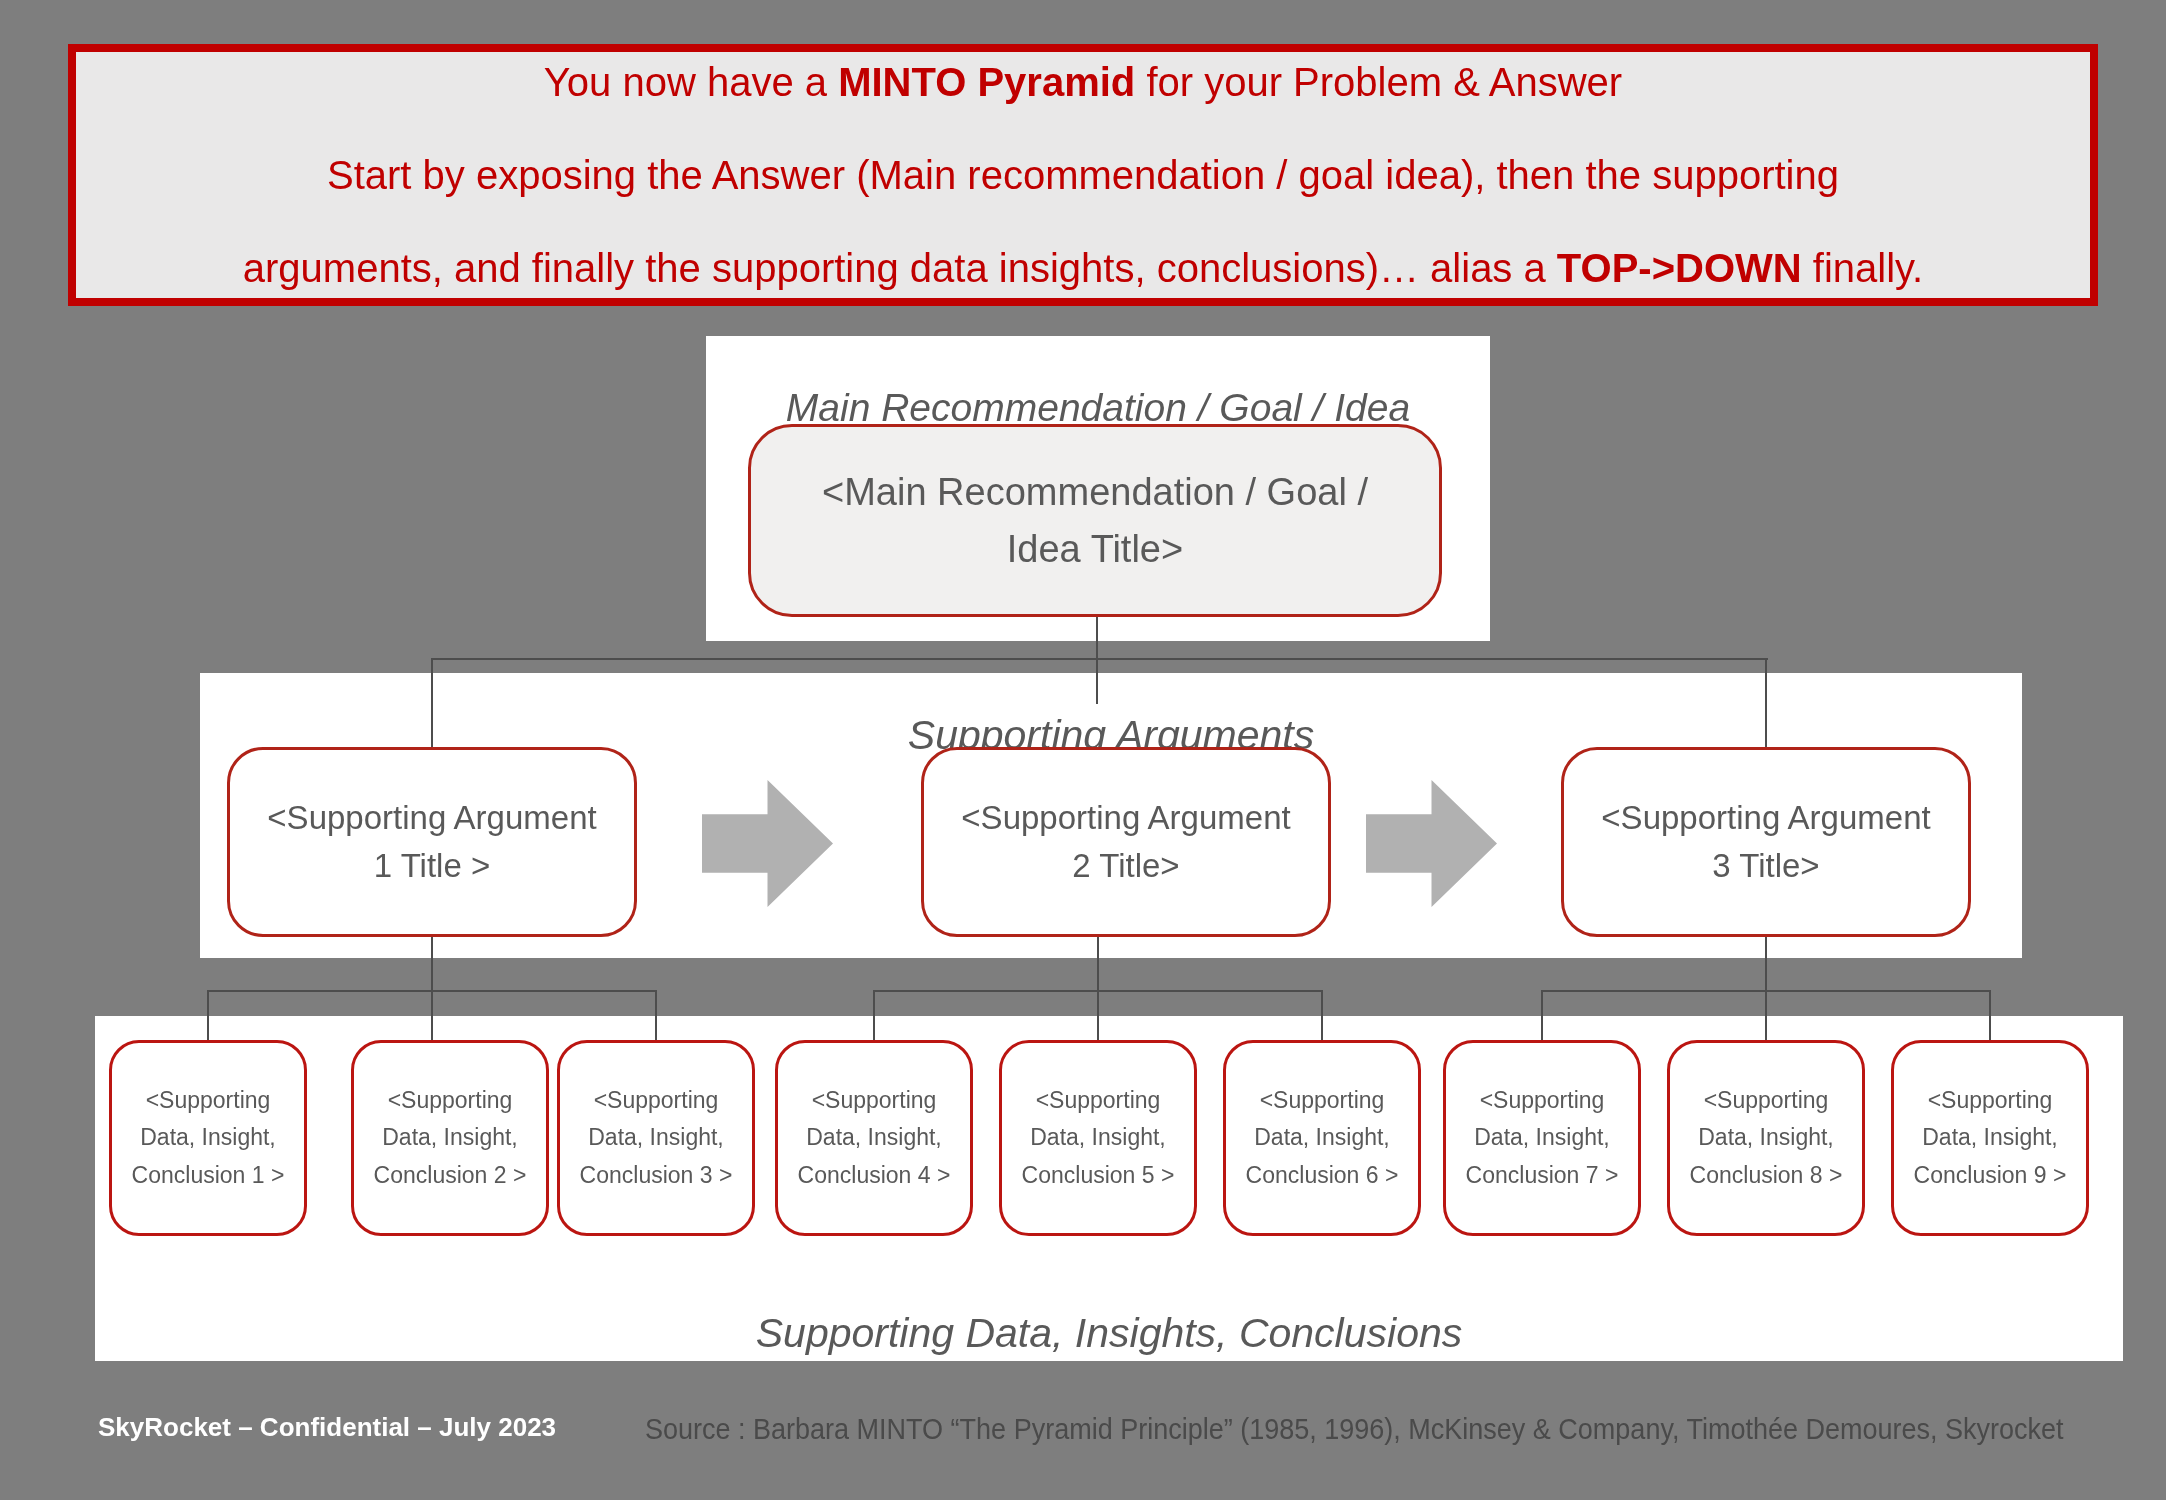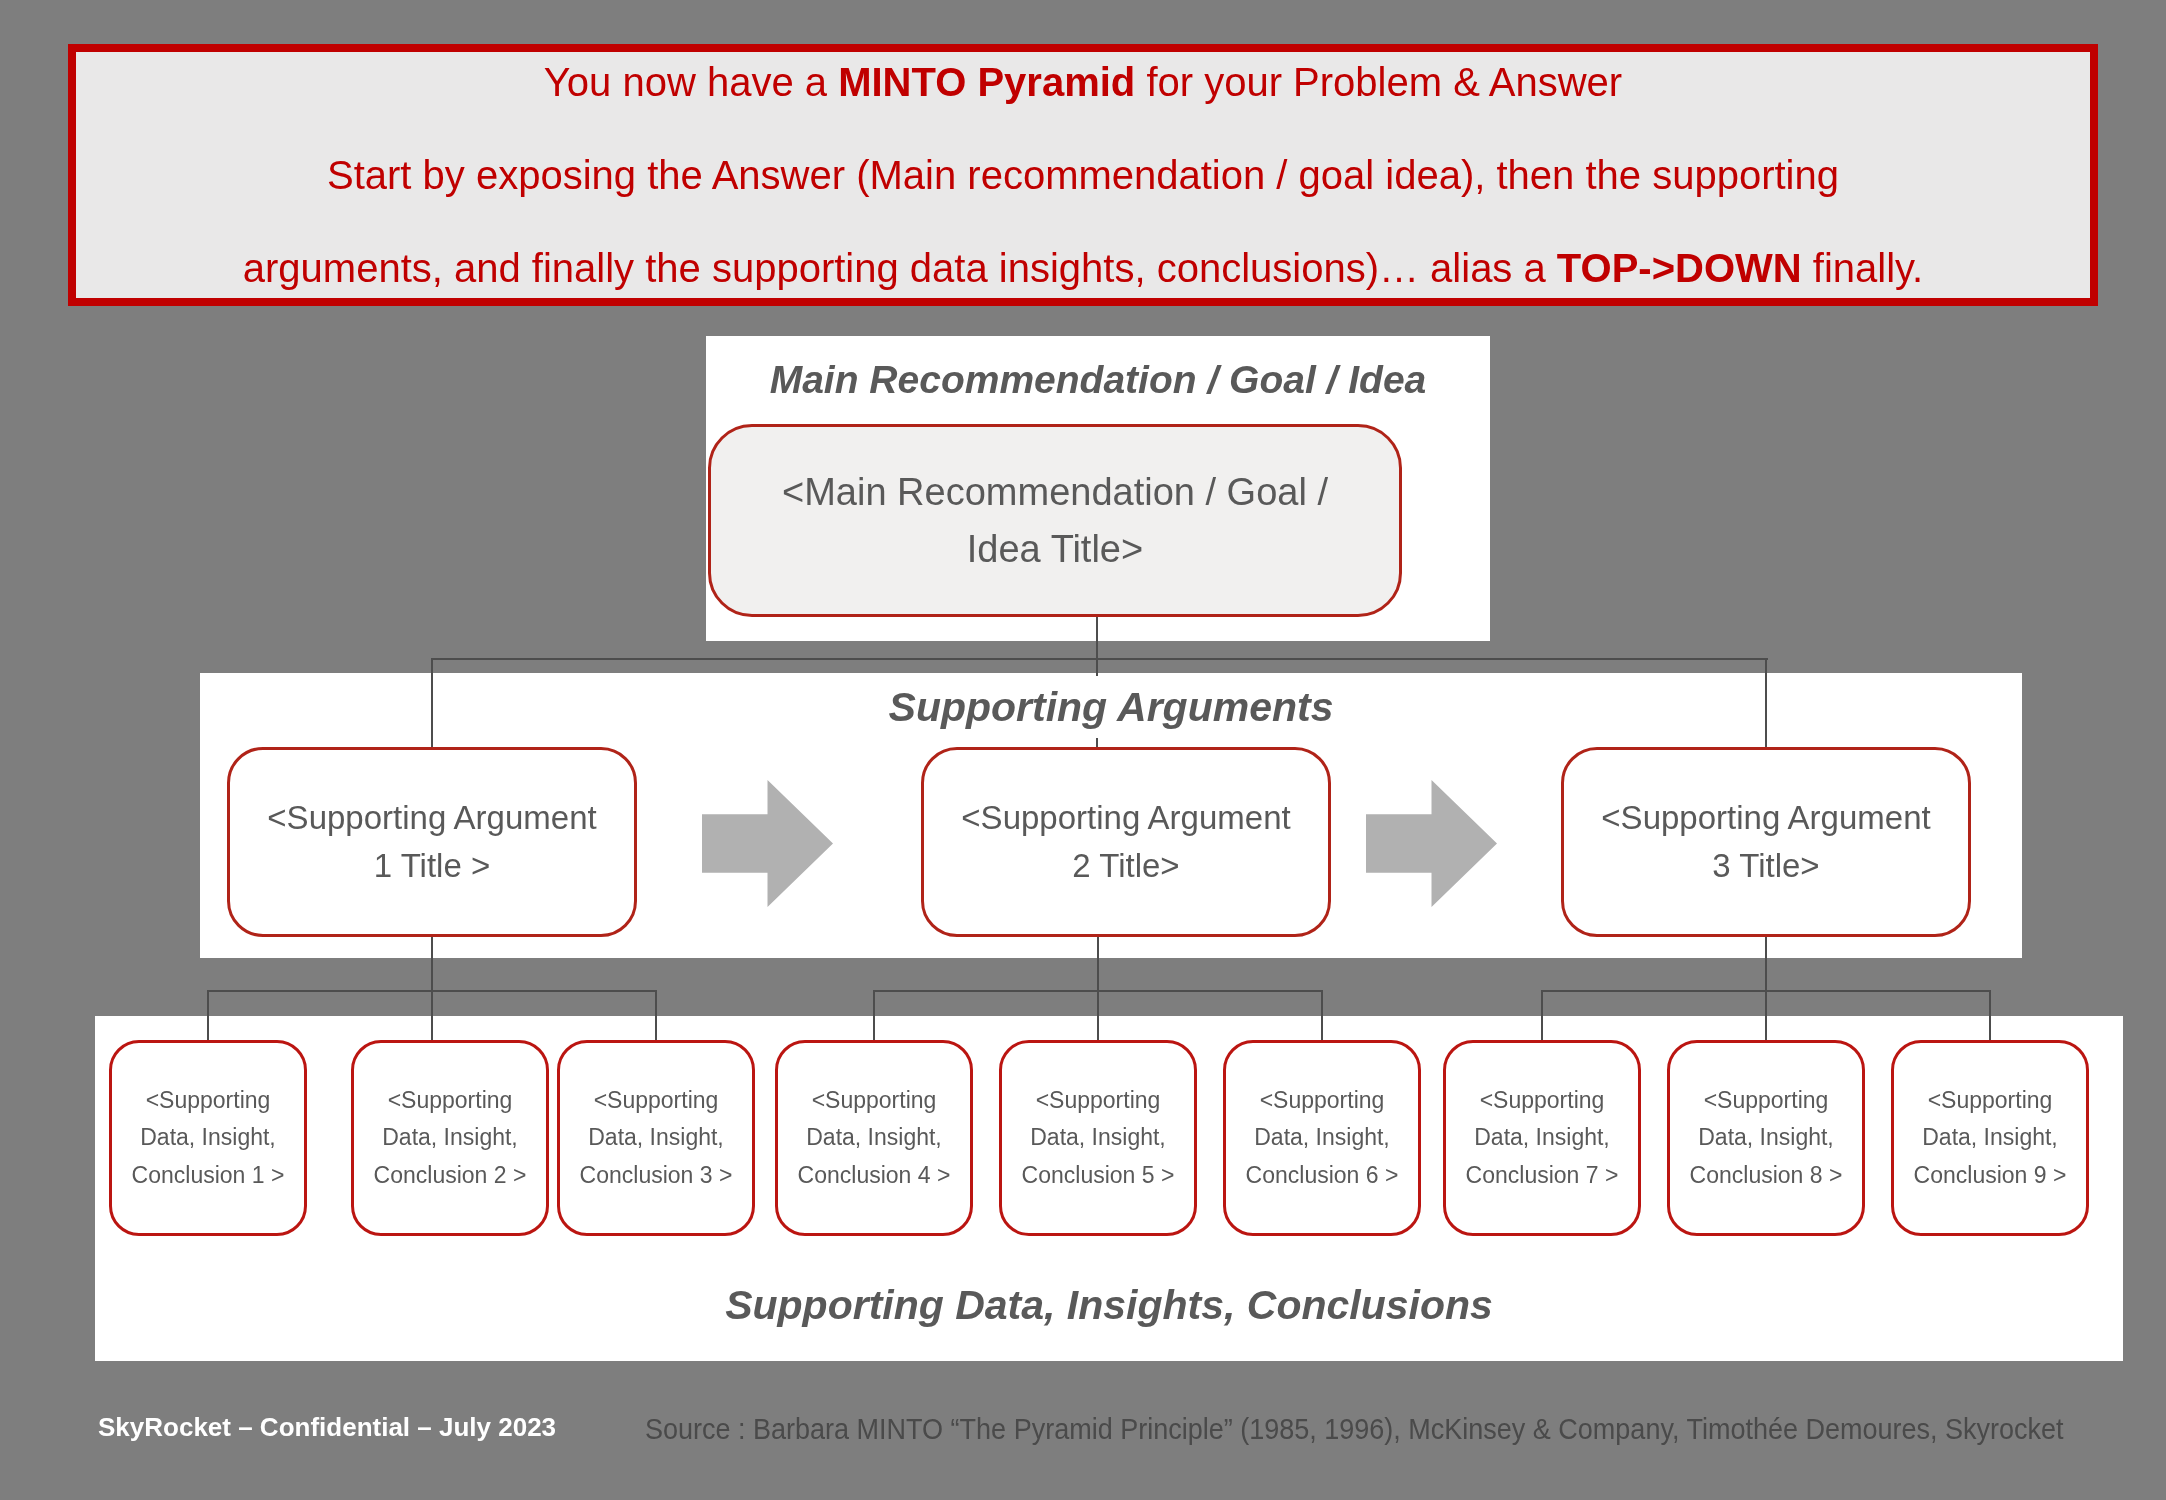--- a/index.html
+++ b/index.html
@@ -18,22 +18,23 @@
     text-align:center;color:#c00000;font-size:40px;line-height:60px;
   }
   .banner b{font-weight:bold;}
   
   .panel{position:absolute;background:#ffffff;z-index:1;}
   .panel-main{left:706px;top:336px;width:784px;height:305px;}
   .panel-args{left:200px;top:673px;width:1822px;height:285px;}
   .panel-data{left:95px;top:1016px;width:2028px;height:345px;}
   
   .sec-header{
-    color:#595959;font-style:italic;font-weight:bold;
+    color:#595959;font-style:italic;font-weight:normal;
     text-align:center;
+    margin-top:28px;
   }
   .main-header{padding-top:22px;font-size:39px;}
   .args-header{
     position:absolute;left:761px;top:676px;width:700px;height:62px;
     background:#ffffff;z-index:3;font-size:41px;line-height:62px;
   }
   .data-caption{
     position:absolute;left:95px;top:1282px;width:2028px;
     z-index:3;font-size:41px;
   }
@@ -50,21 +51,21 @@
   .g2-v{left:1097px;top:936px;width:2px;height:105px;}
   .g2-h{left:873px;top:990px;width:450px;height:2px;}
   .g2-l{left:873px;top:990px;width:2px;height:51px;}
   .g2-r{left:1321px;top:990px;width:2px;height:51px;}
   .g3-v{left:1765px;top:936px;width:2px;height:105px;}
   .g3-h{left:1541px;top:990px;width:450px;height:2px;}
   .g3-l{left:1541px;top:990px;width:2px;height:51px;}
   .g3-r{left:1989px;top:990px;width:2px;height:51px;}
   
   .main-box{
-    position:absolute;left:708px;top:424px;width:694px;height:193px;
+    position:absolute;left:748px;top:424px;width:694px;height:193px;
     box-sizing:border-box;border:3px solid #b02318;border-radius:44px;
     background:#f1f0ef;z-index:3;
     display:flex;align-items:center;justify-content:center;
     text-align:center;color:#595959;font-size:38px;line-height:1.5;
     padding:0 38px;
   }
   .arg-box{
     position:absolute;top:747px;width:410px;height:190px;
     box-sizing:border-box;border:3px solid #b02318;border-radius:36px;
     background:#ffffff;z-index:3;

